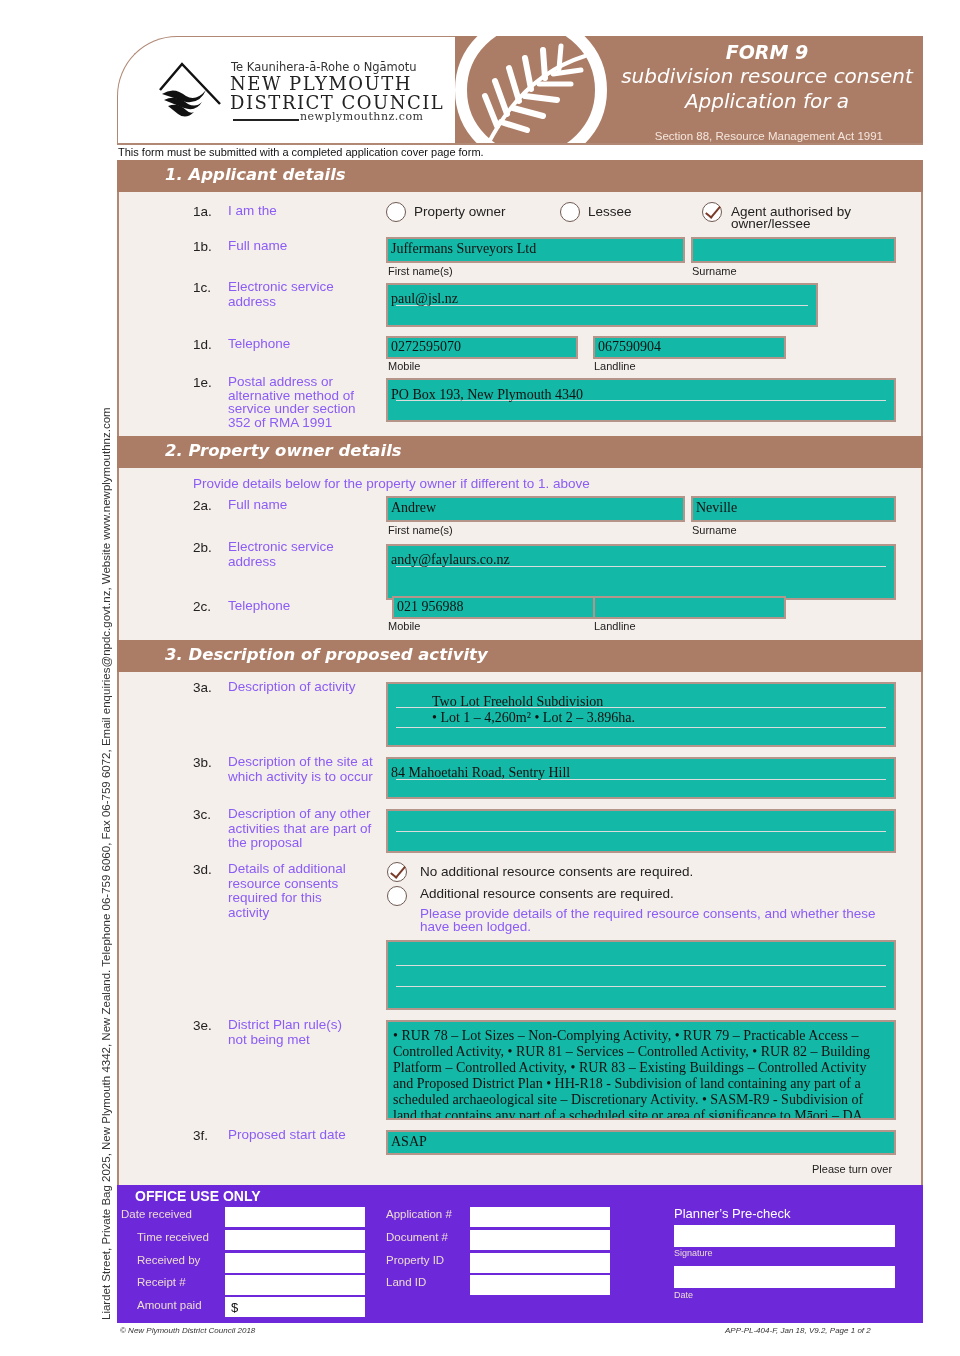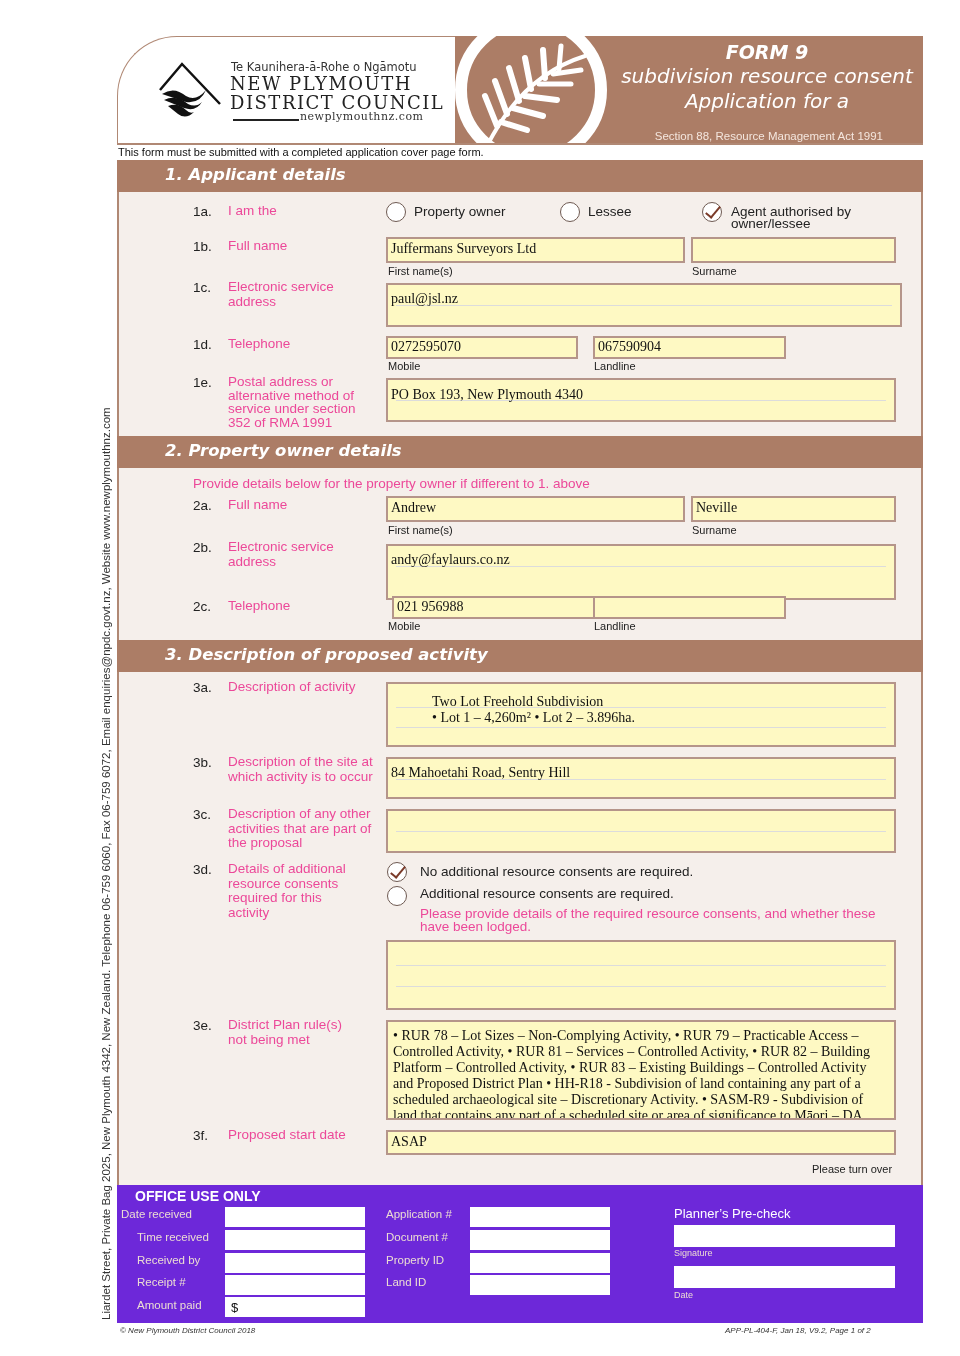--- a/index.html
+++ b/index.html
@@ -45,25 +45,25 @@
   }
   .sec-head {
     position:absolute; left:117px; width:806px; height:32px; background:#ac7d66;
   }
   .sec-head span {
     position:absolute; left: 48px; top: 5px; color:#fff;
     font-family: "DejaVu Sans", sans-serif; font-style: italic; font-size: 16.5px; font-weight: bold;
   }
 
   .num { position:absolute; font-size: 13.5px; color:#222; }
-  .lbl { position:absolute; font-size: 13.5px; color:#ec4899; line-height: 14.5px; }
+  .lbl { position:absolute; font-size: 13.5px; color:#8b5cf6; line-height: 14.5px; }
   .cap { position:absolute; font-size: 11px; color:#222; }
 
   .box {
-    position:absolute; background:#fef9c3; border: 2px solid #b5958a;
+    position:absolute; background:#14b8a6; border: 2px solid #b5958a;
     font-family: "Liberation Serif", serif; font-size: 14px; color:#111;
     padding: 2px 3px; overflow: hidden;
   }
   .box .rule { position:absolute; left: 8px; right: 8px; height: 1px; background:#dcdcdc; }
   .box .val { position: relative; white-space: pre-line; }
 
   .radio {
     position:absolute; width: 20px; height: 20px; border-radius: 50%;
     border: 1.5px solid #6e5a52; background: #fff;
   }
@@ -156,21 +156,21 @@
   <span class="val">Juffermans Surveyors Ltd</span>
 </div>
 <div class="box" style="left:691px;top:237px;width:205px;height:26px;">
   <span class="val"></span>
 </div>
 <div class="cap" style="left:388px;top:265px;">First name(s)</div>
 <div class="cap" style="left:692px;top:265px;">Surname</div>
 
 <div class="num" style="left:193px;top:280px;">1c.</div>
 <div class="lbl" style="left:228px;top:280px;width:140px;">Electronic service address</div>
-<div class="box" style="left:386px;top:283px;width:516px;height:44px;">
+<div class="box" style="left:386px;top:283px;width:432px;height:44px;">
   <div class="rule" style="top:20px;"></div>
   <span class="val" style="top:4px;">paul@jsl.nz</span>
 </div>
 
 <div class="num" style="left:193px;top:337px;">1d.</div>
 <div class="lbl" style="left:228px;top:337px;">Telephone</div>
 <div class="box" style="left:386px;top:336px;width:192px;height:23px;padding-top:1px;">
   <span class="val">0272595070</span>
 </div>
 <div class="box" style="left:593px;top:336px;width:193px;height:23px;padding-top:1px;">

